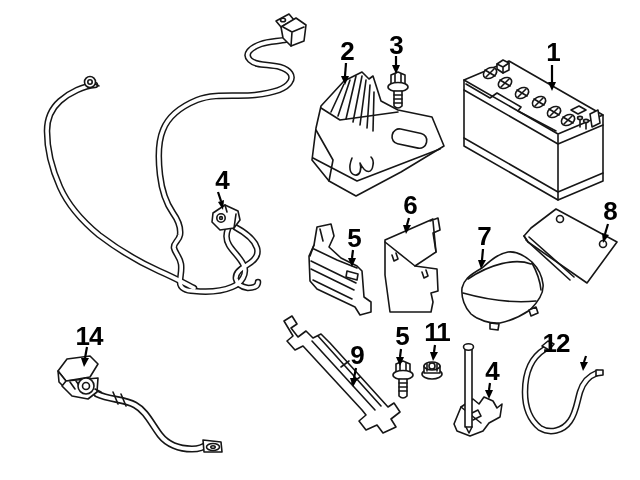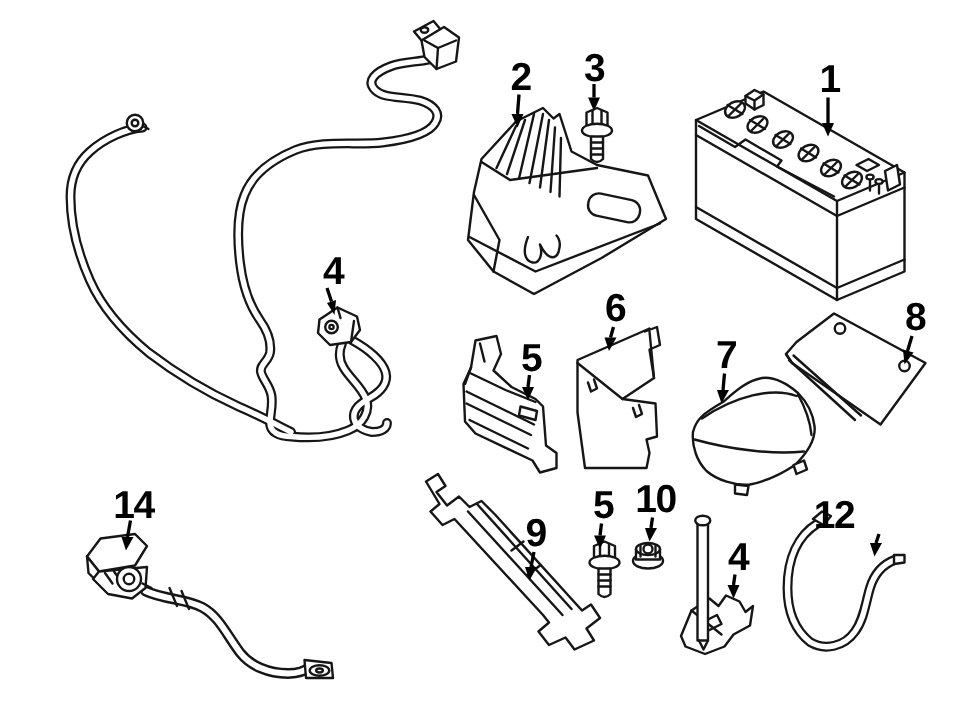--- a/index.html
+++ b/index.html
@@ -275,18 +275,18 @@
 <div class="callout" style="left:553px;top:52px">1</div>
 <div class="callout" style="left:347px;top:51px">2</div>
 <div class="callout" style="left:396px;top:45px">3</div>
 <div class="callout" style="left:492px;top:371px">4</div>
 <div class="callout" style="left:354px;top:238px">5</div>
 <div class="callout" style="left:410px;top:205px">6</div>
 <div class="callout" style="left:484px;top:236px">7</div>
 <div class="callout" style="left:610px;top:211px">8</div>
 <div class="callout" style="left:357px;top:355px">9</div>
 <div class="callout" style="left:402px;top:336px">5</div>
-<div class="callout" style="left:437px;top:332px">10</div>
+<div class="callout" style="left:437px;top:332px">11</div>
 <div class="callout" style="left:556px;top:343px">12</div>
 <div class="callout" style="left:222px;top:180px">4</div>
 <div class="callout" style="left:89px;top:336px">14</div>
 
 </div>
 
 </body></html>

